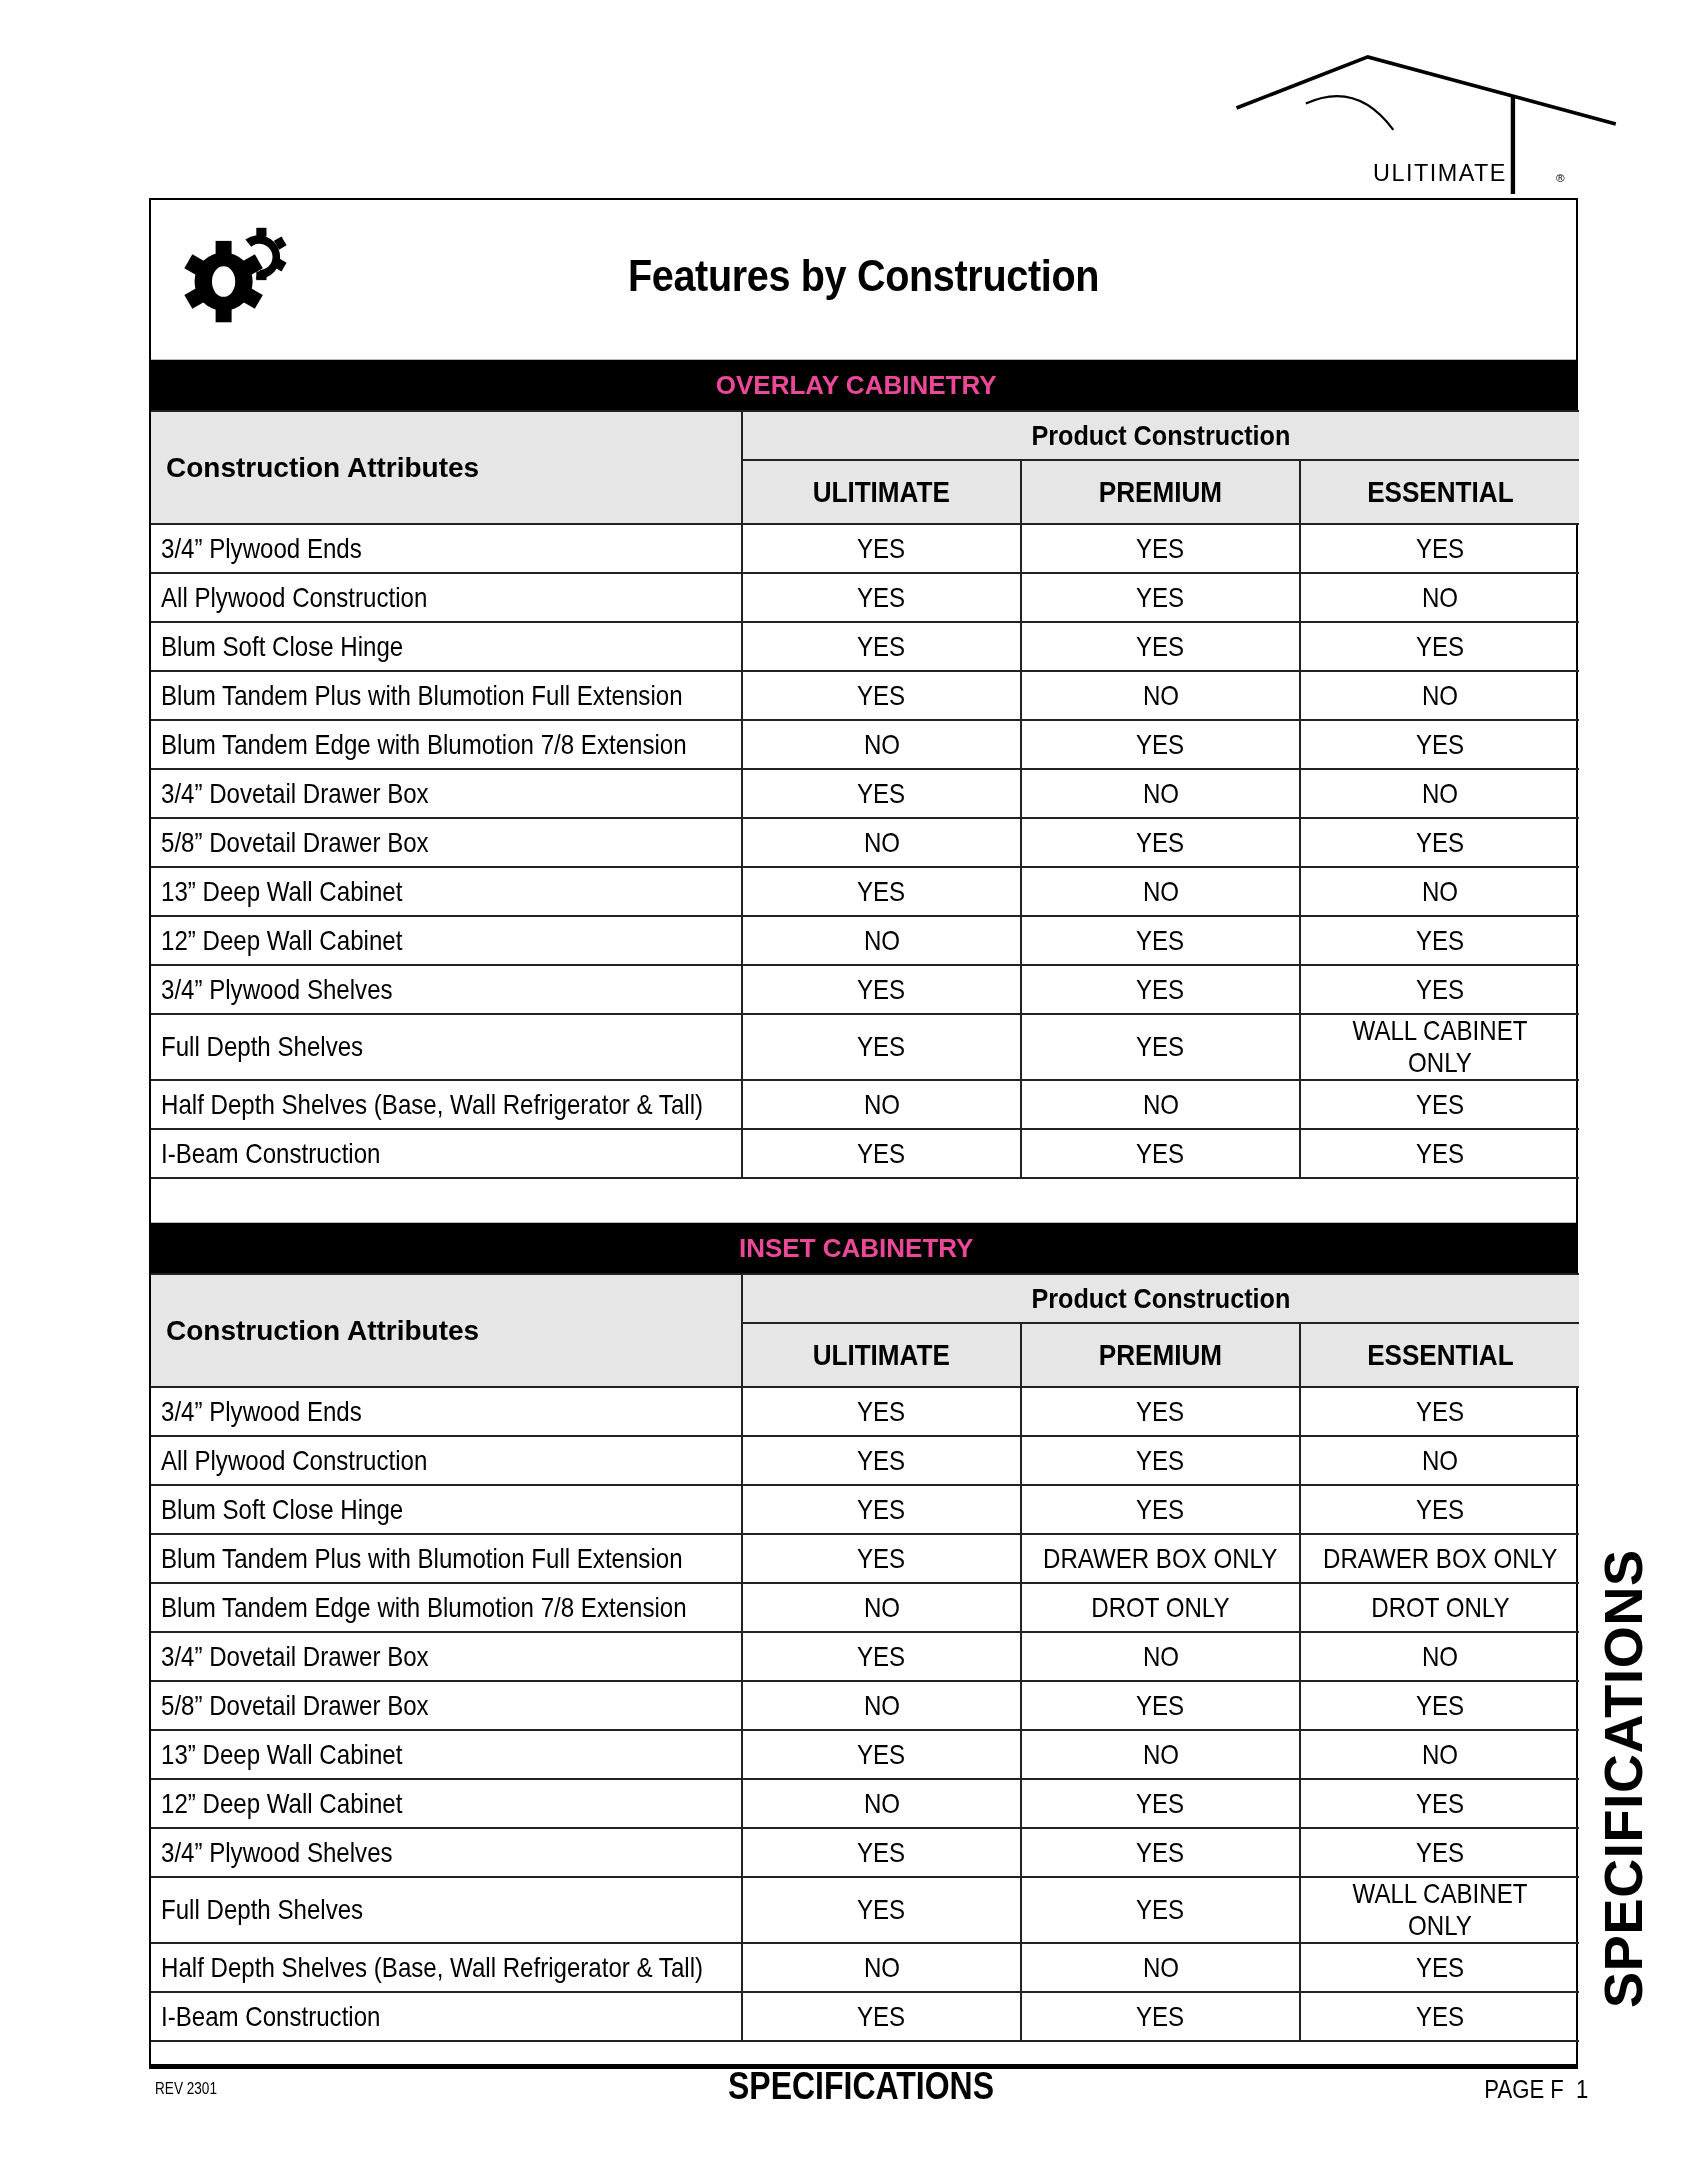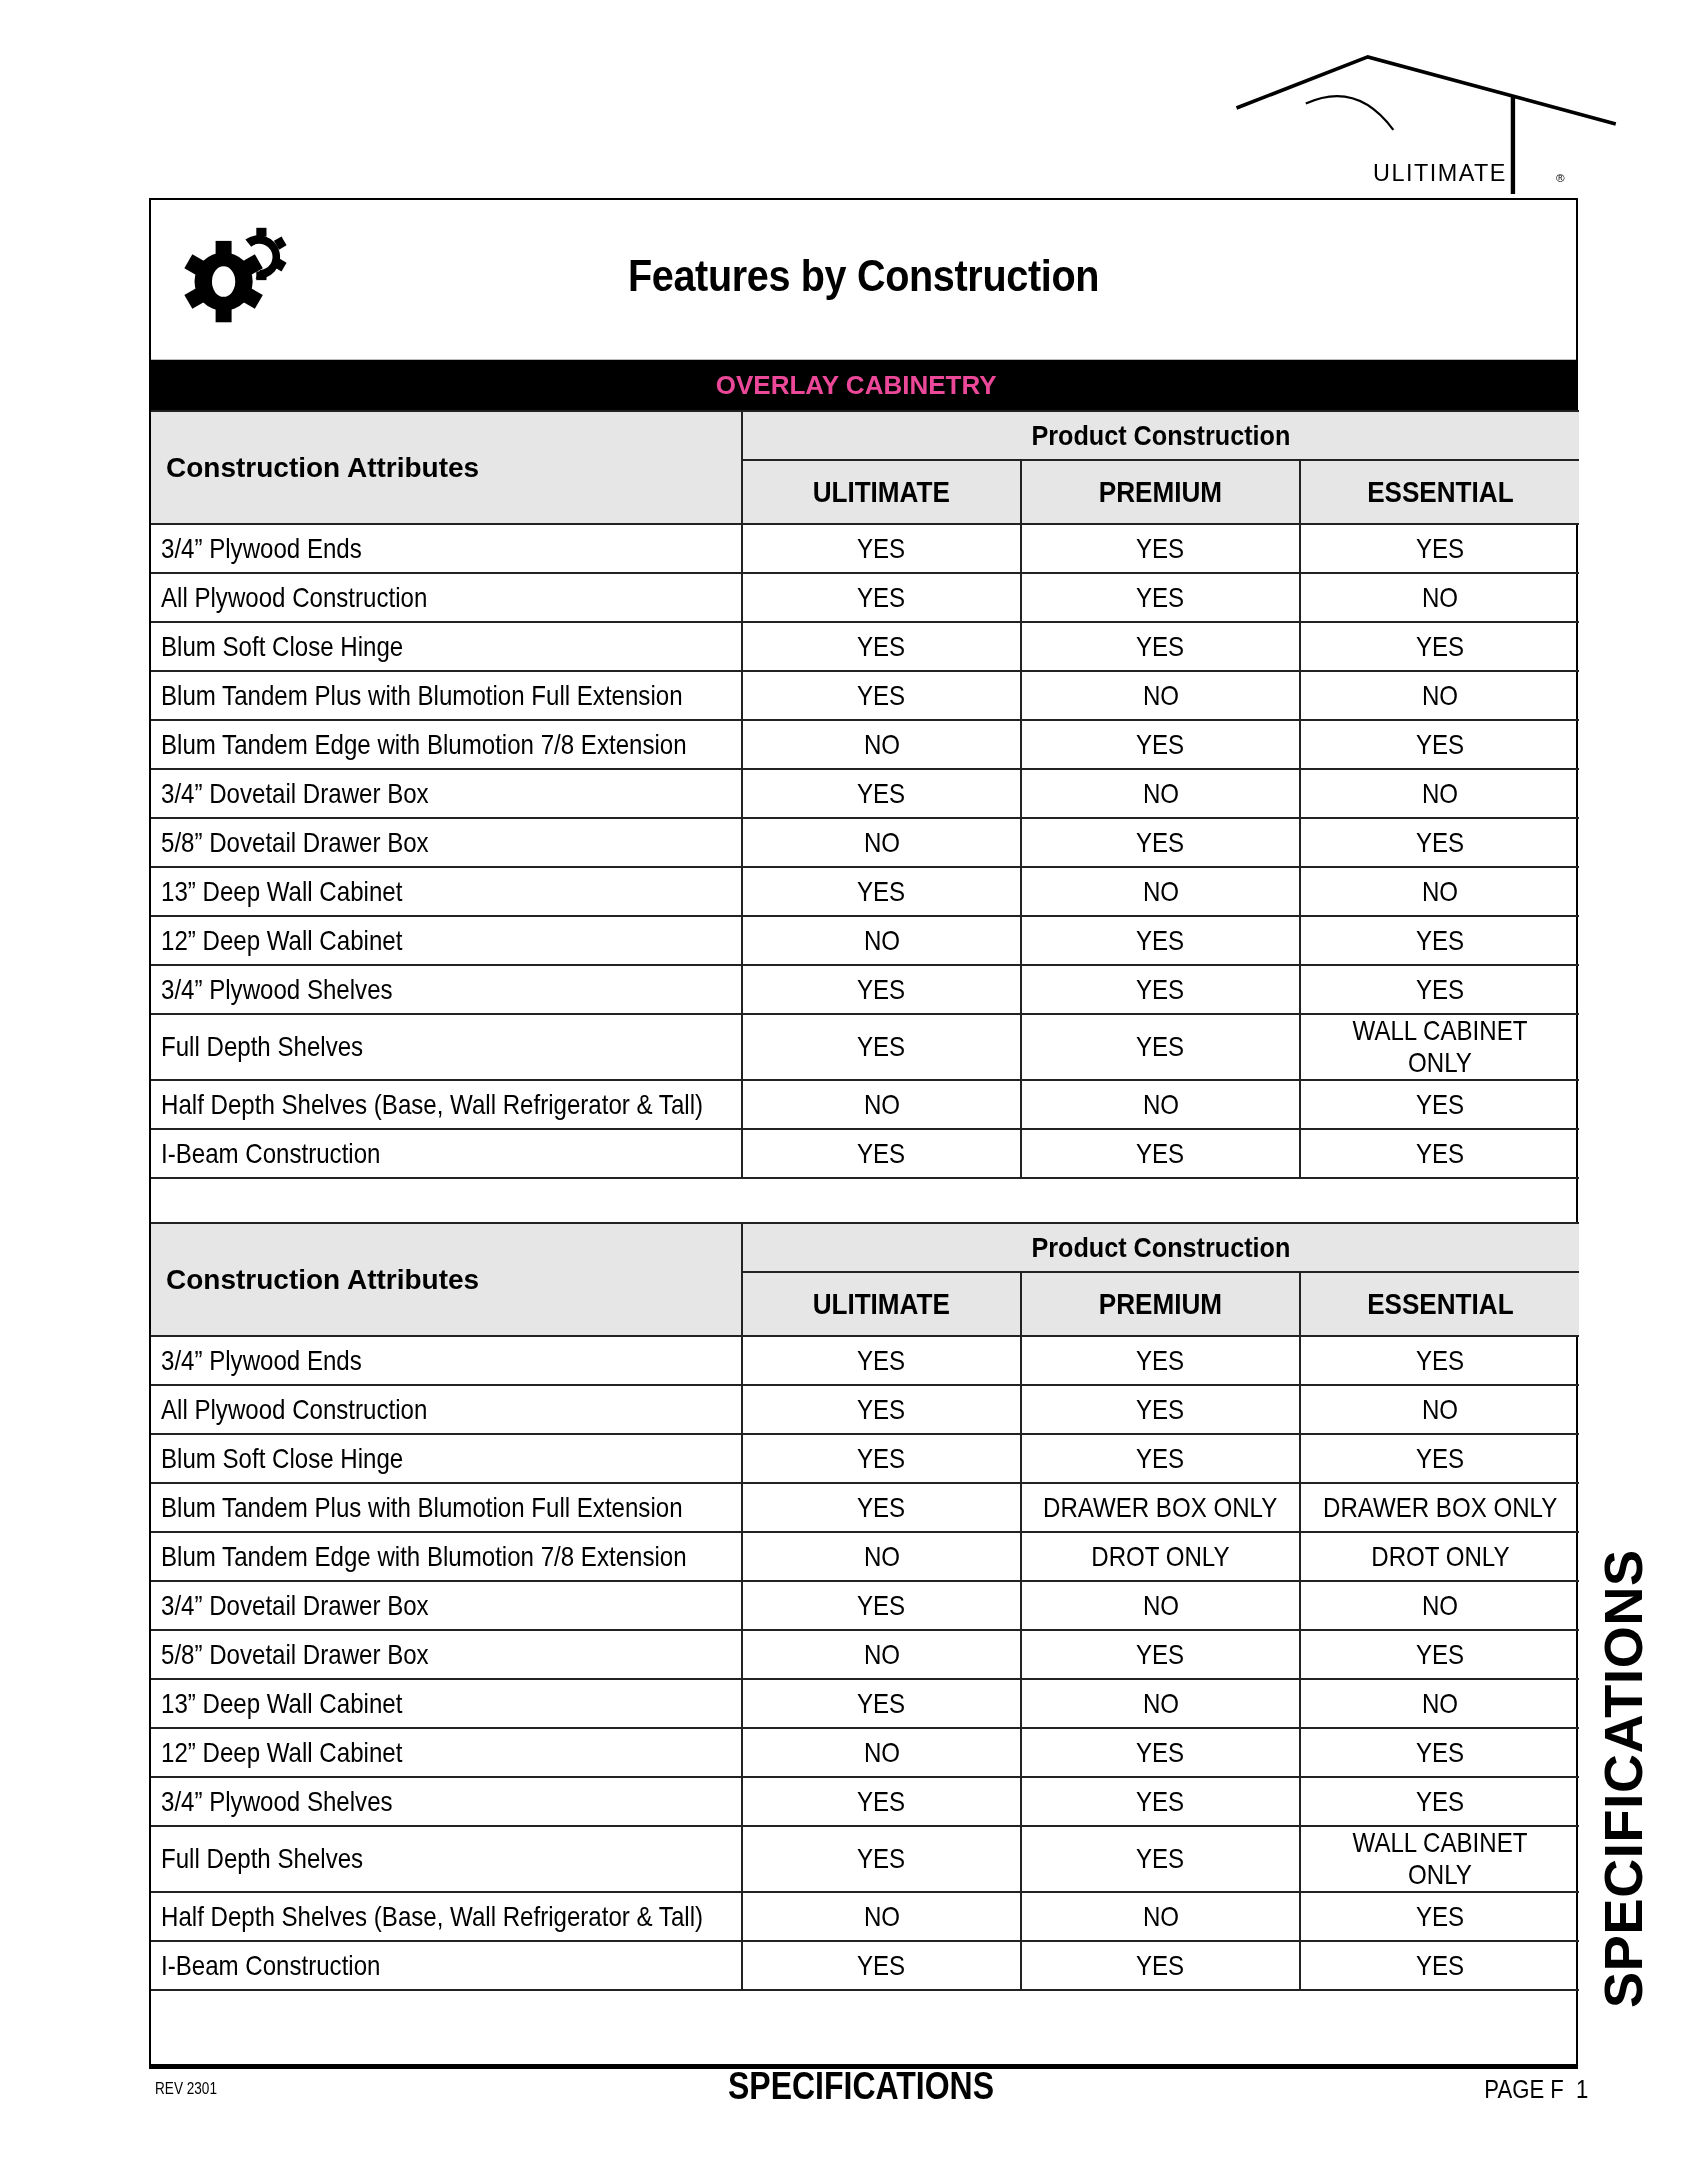--- a/index.html
+++ b/index.html
@@ -193,20 +193,23 @@
             <td class="attr"><span>I-Beam Construction</span></td>
             <td class="val"><span>YES</span></td>
             <td class="val"><span>YES</span></td>
             <td class="val"><span>YES</span></td>
           </tr>
         </tbody>
     </table>
   </div>
 
   <div class="section" style="top:1022px;">
+    <div class="section-bar">
+        <span>INSET CABINETRY</span>
+      </div>
     <table>
       <colgroup>
           <col class="c-attr">
           <col class="c-val">
           <col class="c-val">
           <col class="c-val">
         </colgroup>
       <thead>
         <tr>
           <th class="attr-head" rowspan="2">Construction Attributes</th>

